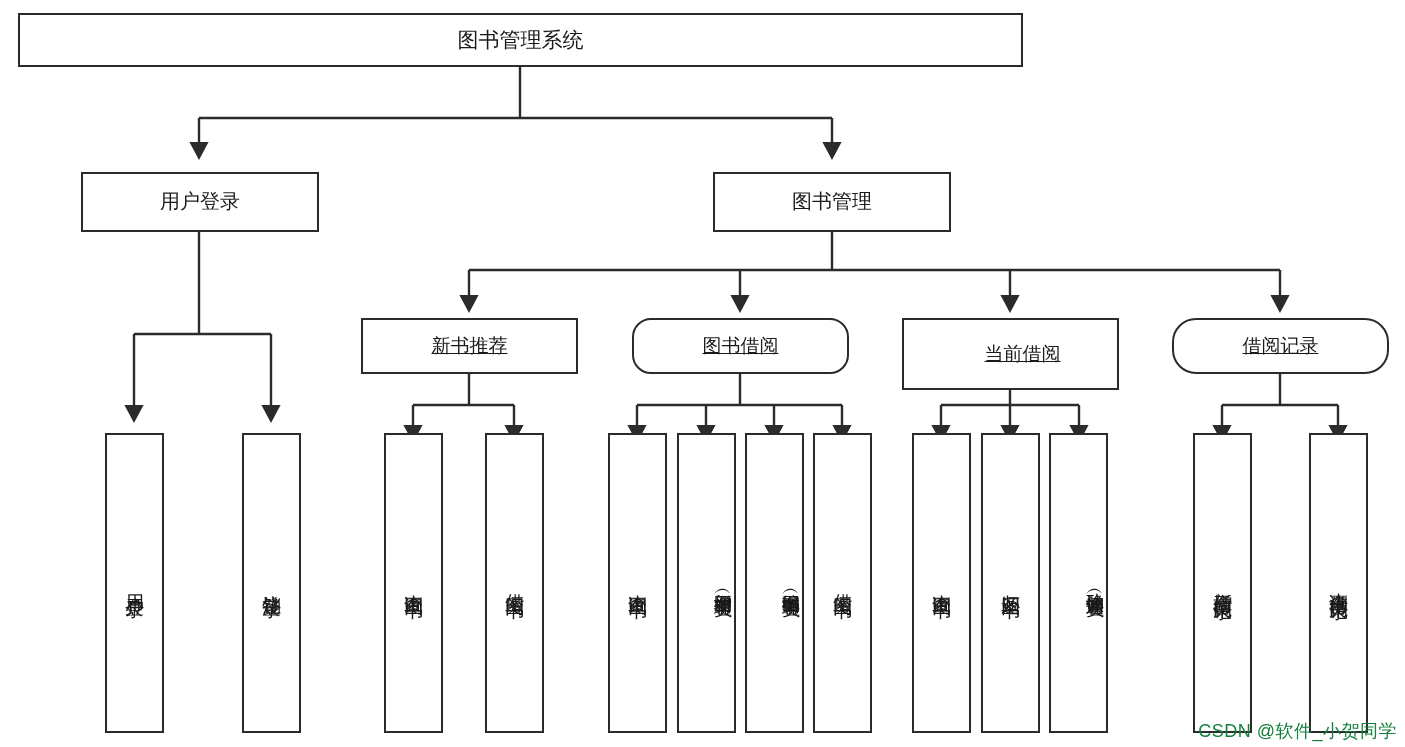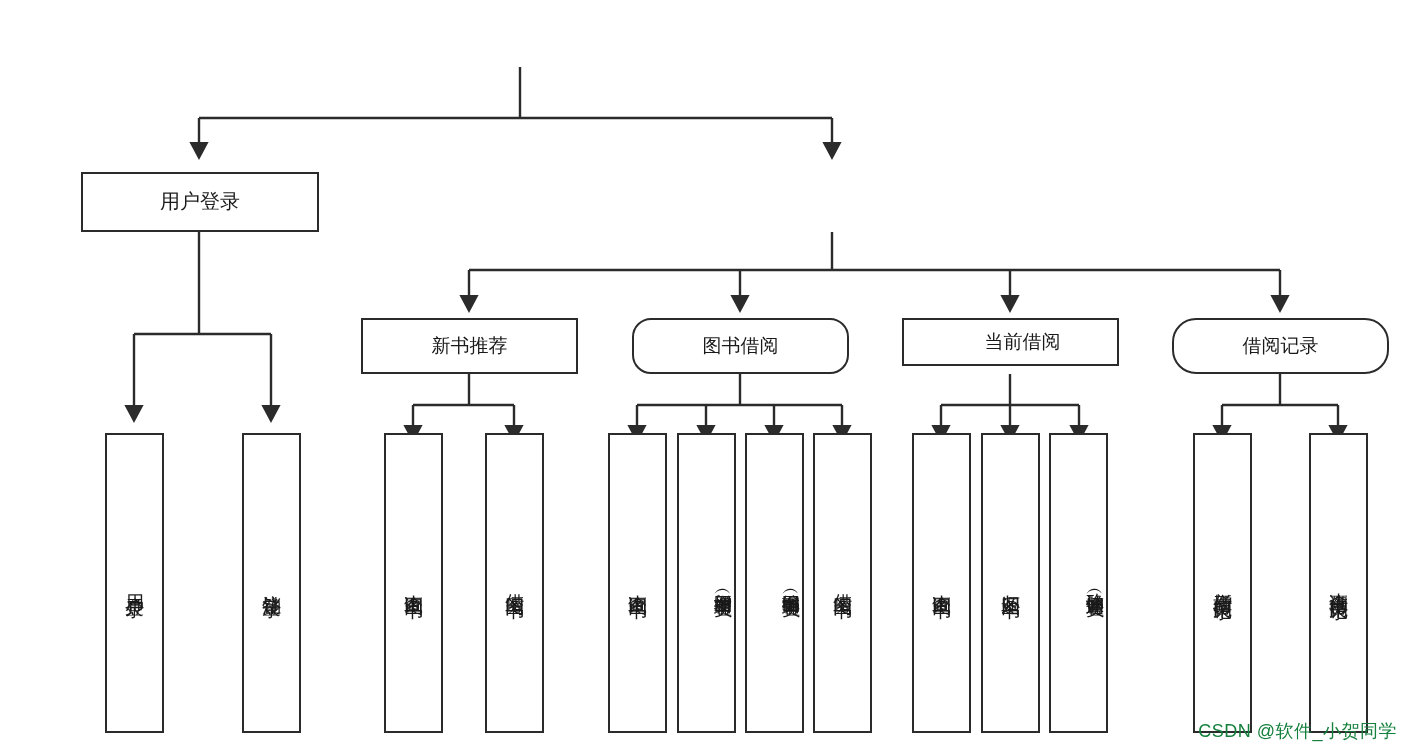--- a/index.html
+++ b/index.html
@@ -39,20 +39,21 @@
     text-align: center;
   }
   .node.level-root {
     font-size: 21px;
   }
   .node.level-1 {
     font-size: 20px;
   }
   .node.level-2 {
     font-size: 19px;
+    text-decoration: underline;
   }
   .node.leaf {
     font-size: 19px;
     writing-mode: vertical-rl;
     text-orientation: upright;
     letter-spacing: 2px;
     padding-top: 4px;
     padding-bottom: 4px;
     align-items: center;
     justify-content: center;
@@ -128,32 +129,38 @@
       <path d="M1010,405 L1010,428" marker-end="url(#arrowhead)"></path>
       <path d="M1079,405 L1079,428" marker-end="url(#arrowhead)"></path>
 
       <path d="M1280,374 L1280,405"></path>
       <path d="M1222,405 L1338,405"></path>
       <path d="M1222,405 L1222,428" marker-end="url(#arrowhead)"></path>
       <path d="M1338,405 L1338,428" marker-end="url(#arrowhead)"></path>
     </g>
   </svg>
 
+  <div class="node level-root" style="left:18px; top:13px; width:1005px; height:54px;">
+    <span>图书管理系统</span>
+  </div>
 
   <div class="node level-1" style="left:81px; top:172px; width:238px; height:60px;">
     <span>用户登录</span>
   </div>
+  <div class="node level-1" style="left:713px; top:172px; width:238px; height:60px;">
+    <span>图书管理</span>
+  </div>
 
   <div class="node level-2" style="left:361px; top:318px; width:217px; height:56px;">
     <span>新书推荐</span>
   </div>
   <div class="node level-2" style="left:632px; top:318px; width:217px; height:56px;border-radius:19px;">
     <span>图书借阅</span>
   </div>
-  <div class="node level-2" style="left:902px; top:318px; width:217px; height:48px;padding-left:24px;">
+  <div class="node level-2" style="left:902px; top:318px; width:217px; height:72px;padding-left:24px;">
     <span>当前借阅</span>
   </div>
   <div class="node level-2" style="left:1172px; top:318px; width:217px; height:56px;border-radius:24px;">
     <span>借阅记录</span>
   </div>
 
   <div class="node leaf" style="left:105px; top:433px; width:59px; height:300px;">
     <span class="vlabel">用户登录</span>
   </div>
   <div class="node leaf" style="left:242px; top:433px; width:59px; height:300px;">

